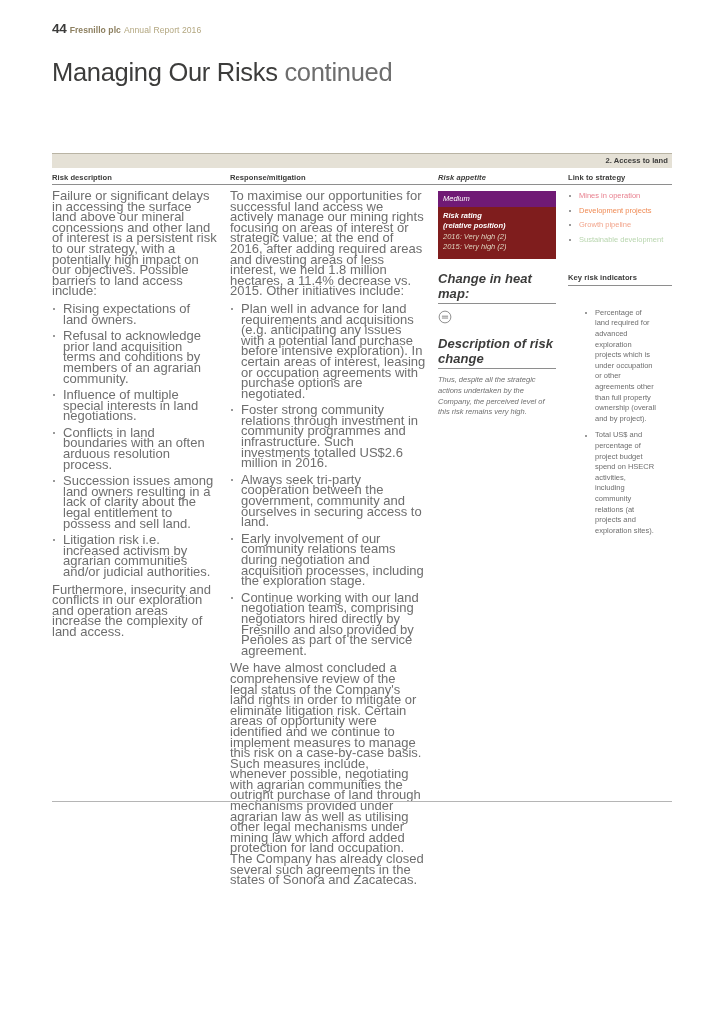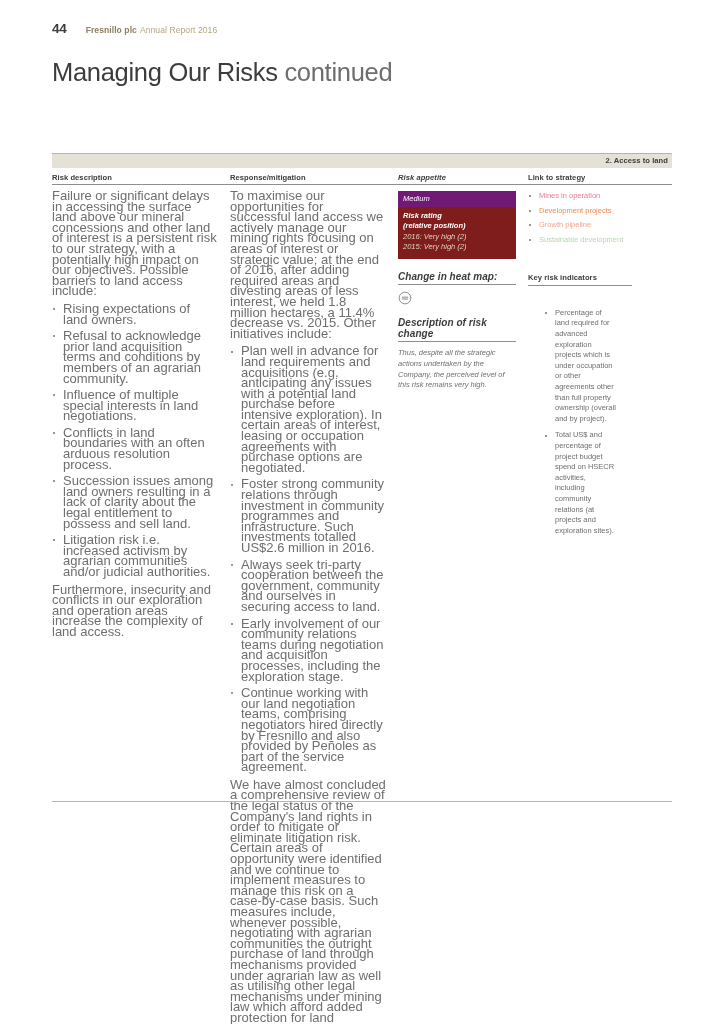--- a/index.html
+++ b/index.html
@@ -30,21 +30,21 @@
     top: 21px;
     display: flex;
     align-items: baseline;
     gap: 0;
   }
   .folio {
     font-size: 13.5px;
     font-weight: bold;
     color: #3c3c3b;
     letter-spacing: -0.2px;
-    margin-right: 19px;
+    margin-right: 3px;
   }
   .brand-bold {
     font-size: 8.6px;
     font-weight: bold;
     color: #8c7f5f;
     letter-spacing: 0.05px;
   }
   .brand-light {
     font-size: 8.6px;
     font-weight: normal;
@@ -95,21 +95,21 @@
     font-size: 7.6px;
     font-weight: bold;
     color: #3c3c3b;
     letter-spacing: 0.05px;
     box-sizing: border-box;
     padding-right: 8px;
   }
   .body-row { display: flex; }
 
   .c1 { width: 178px; }
-  .c2 { width: 168px; }
+  .c2 { width: 208px; }
   .c3 { width: 130px; font-style: italic; }
   .c4 { width: 104px; }
 
   .cell {
     box-sizing: border-box;
     padding-top: 6px;
     padding-right: 12px;
     font-size: 13px;
     line-height: 10.6px;
     color: #6e6e6e;
@@ -157,38 +157,38 @@
     font-size: 7.5px;
     line-height: 10.6px;
   }
   .rating-box .rb-title {
     font-weight: bold;
     color: #ffffff;
   }
   .rating-box .rb-line { color: #ded6c0; }
 
   .sub-head {
-    font-size: 10px;
+    font-size: 13px;
     font-weight: bold;
     color: #3c3c3b;
     letter-spacing: 0.05px;
     border-bottom: 1.2px solid #8e8e8e;
     padding-bottom: 2.5px;
     margin-top: 12px;
   }
   .heat-icon-row {
     padding-top: 6px;
     padding-bottom: 2px;
   }
   .heat-icon {
     width: 14px; height: 14px;
     display: block;
   }
   .desc-head {
-    font-size: 10px;
+    font-size: 13px;
     font-weight: bold;
     color: #3c3c3b;
     letter-spacing: 0.05px;
     border-bottom: 1.2px solid #8e8e8e;
     padding-bottom: 2px;
     margin-top: 10px;
   }
   .desc-body {
     padding-top: 6px;
     font-size: 7.5px;

